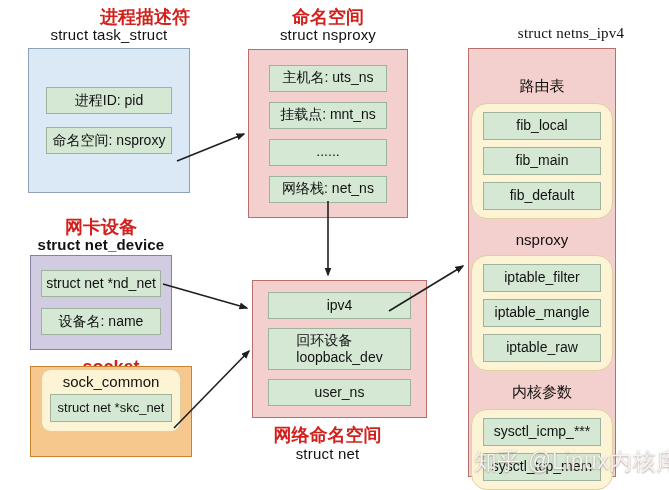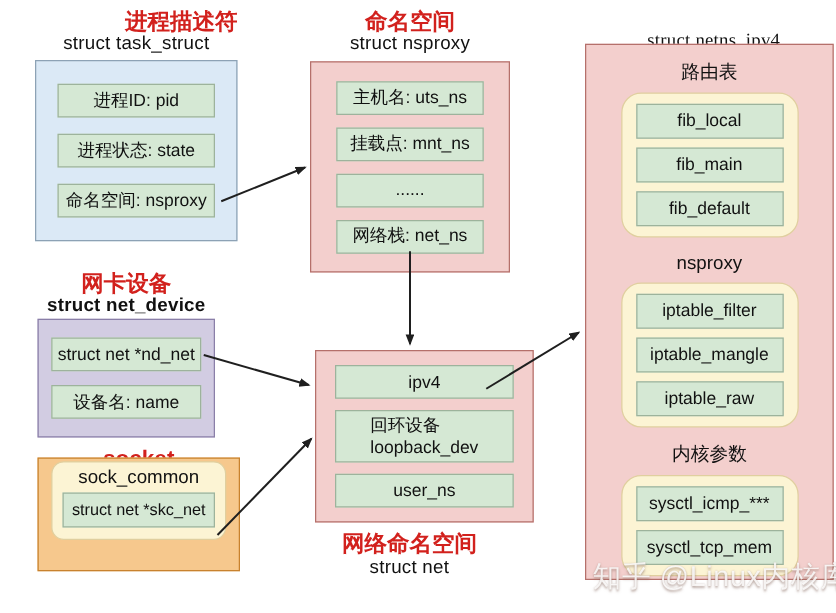--- a/index.html
+++ b/index.html
@@ -16,22 +16,22 @@
   .blue-box{left:28px;top:48px;width:162px;height:145px;background:var(--blue-fill);
     border:1px solid var(--blue-border);justify-content:center;gap:13px;padding:0 17px;}
   .nsproxy-box{left:248px;top:49px;width:160px;height:169px;background:var(--pink-fill);
     border:1px solid var(--pink-border);justify-content:center;gap:10px;padding:0 20px;}
   .purple-box{left:30px;top:255px;width:142px;height:95px;background:var(--purple-fill);
     border:1px solid var(--purple-border);justify-content:center;gap:11px;padding:0 10px;}
   .orange-box{left:30px;top:366px;width:162px;height:91px;background:var(--orange-fill);
     border:1px solid var(--orange-border);padding-top:2px;}
   .net-box{left:252px;top:280px;width:175px;height:138px;background:var(--pink-fill);
     border:1px solid var(--pink-border);justify-content:center;gap:9px;padding:0 15px;}
-  .bigpink-box{left:468px;top:35px;width:199px;height:429px;background:var(--pink-fill);
-    border:1px solid var(--pink-border);padding-top:12px;}
+  .bigpink-box{left:468px;top:48px;width:148px;height:429px;background:var(--pink-fill);
+    border:1px solid var(--pink-border);padding-top:28px;}
 
   
   .fld{background:var(--green-fill);border:1px solid var(--green-border);border-radius:0;
     display:flex;align-items:center;justify-content:center;font-size:14px;color:#111;
     white-space:pre-line;text-align:left;line-height:1.25;width:100%;box-sizing:border-box;}
   .h27{height:27px;min-height:27px;}
   .h42{height:42px;min-height:42px;}
 
   
   .ybox{width:142px;background:var(--yellow-fill);border:1px solid var(--yellow-border);
@@ -65,21 +65,20 @@
 </style>
 </head>
 <body>
 
 <div class="canvas">
 
   <div class="abs red-title t-task-title">进程描述符</div>
   <div class="abs struct-label t-task-sub">struct task_struct</div>
   <div class="box blue-box">
     <div class="fld h27">进程ID: pid</div>
-    <div class="fld h27">进程状态: state</div>
     <div class="fld h27">命名空间: nsproxy</div>
   </div>
 
   <div class="abs red-title t-ns-title">命名空间</div>
   <div class="abs struct-label t-ns-sub">struct nsproxy</div>
   <div class="box nsproxy-box">
     <div class="fld h27">主机名: uts_ns</div>
     <div class="fld h27">挂载点: mnt_ns</div>
     <div class="fld h27">......</div>
     <div class="fld h27">网络栈: net_ns</div>

